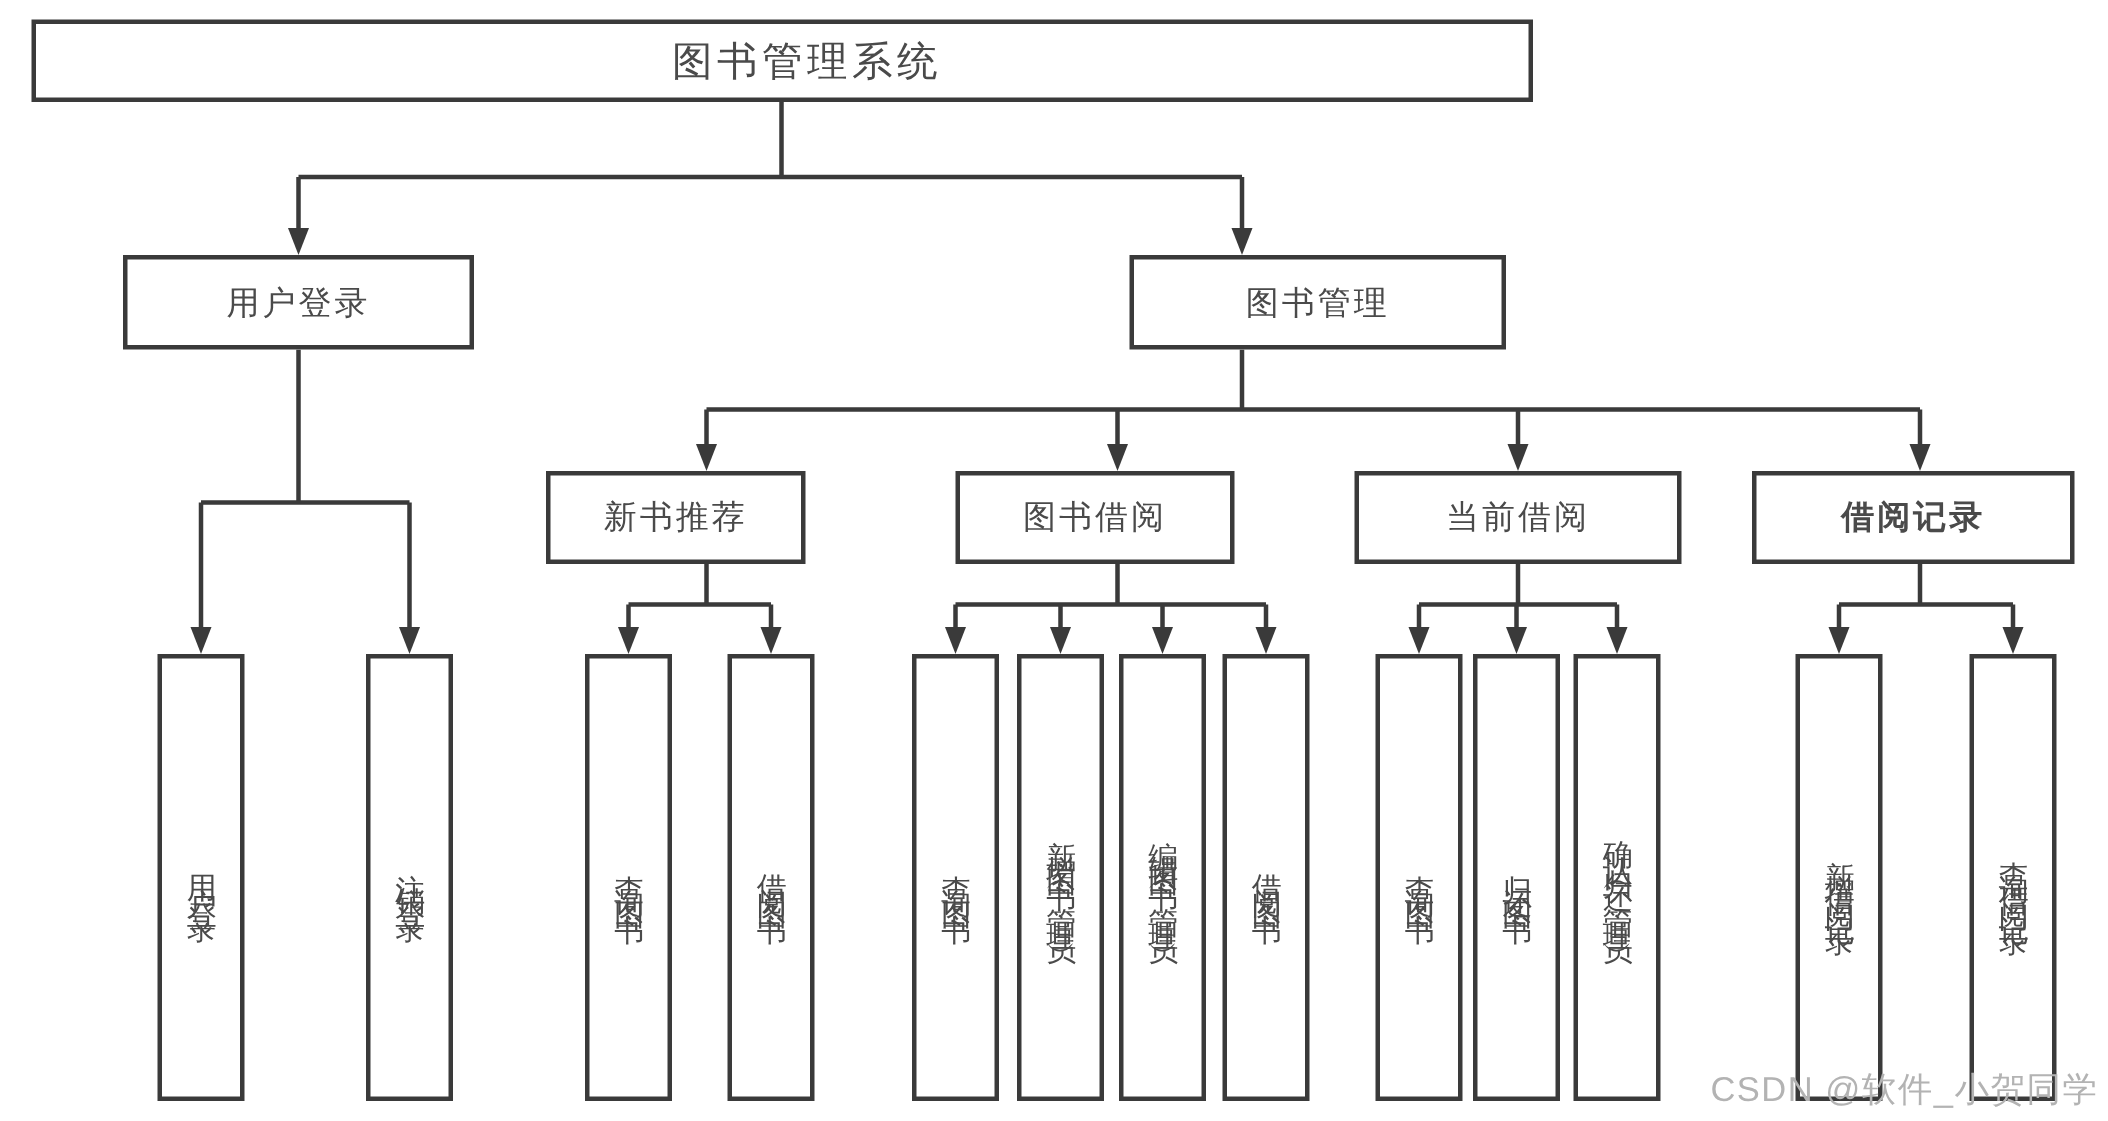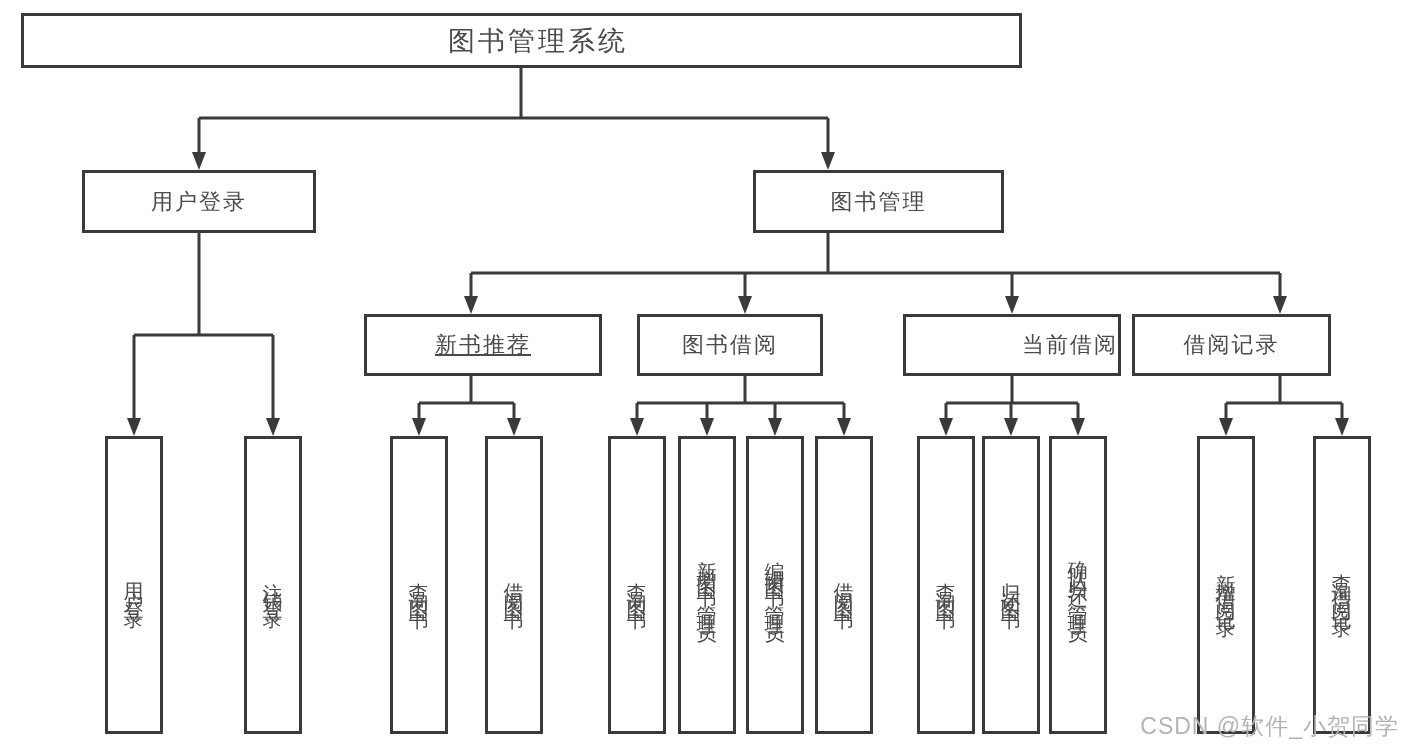--- a/index.html
+++ b/index.html
@@ -91,30 +91,30 @@
     <span>图书管理系统</span>
   </div>
 
   <div class="node node-h" style="left:82px;top:170px;width:234px;height:63px;">
     <span>用户登录</span>
   </div>
   <div class="node node-h" style="left:712px;top:170px;width:251px;height:63px;margin-left:41px;">
     <span>图书管理</span>
   </div>
 
-  <div class="node node-h" style="left:364px;top:314px;width:238px;height:62px;text-decoration:underline;">
+  <div class="node node-h" style="left:364px;top:314px;width:173px;height:62px;">
     <span>新书推荐</span>
   </div>
   <div class="node node-h" style="left:637px;top:314px;width:186px;height:62px;">
     <span>图书借阅</span>
   </div>
-  <div class="node node-h" style="left:903px;top:314px;width:218px;height:62px;justify-content:flex-end;">
+  <div class="node node-h" style="left:903px;top:314px;width:218px;height:62px;">
     <span>当前借阅</span>
   </div>
-  <div class="node node-h" style="left:1132px;top:314px;width:199px;height:62px;">
+  <div class="node node-h" style="left:1168px;top:314px;width:215px;height:62px;font-weight:bold;">
     <span>借阅记录</span>
   </div>
 
   <div class="node node-v" style="left:105px;top:436px;width:58px;height:298px;">
     <span class="vtext">用户登录</span>
   </div>
   <div class="node node-v" style="left:244px;top:436px;width:58px;height:298px;">
     <span class="vtext">注销登录</span>
   </div>
 

